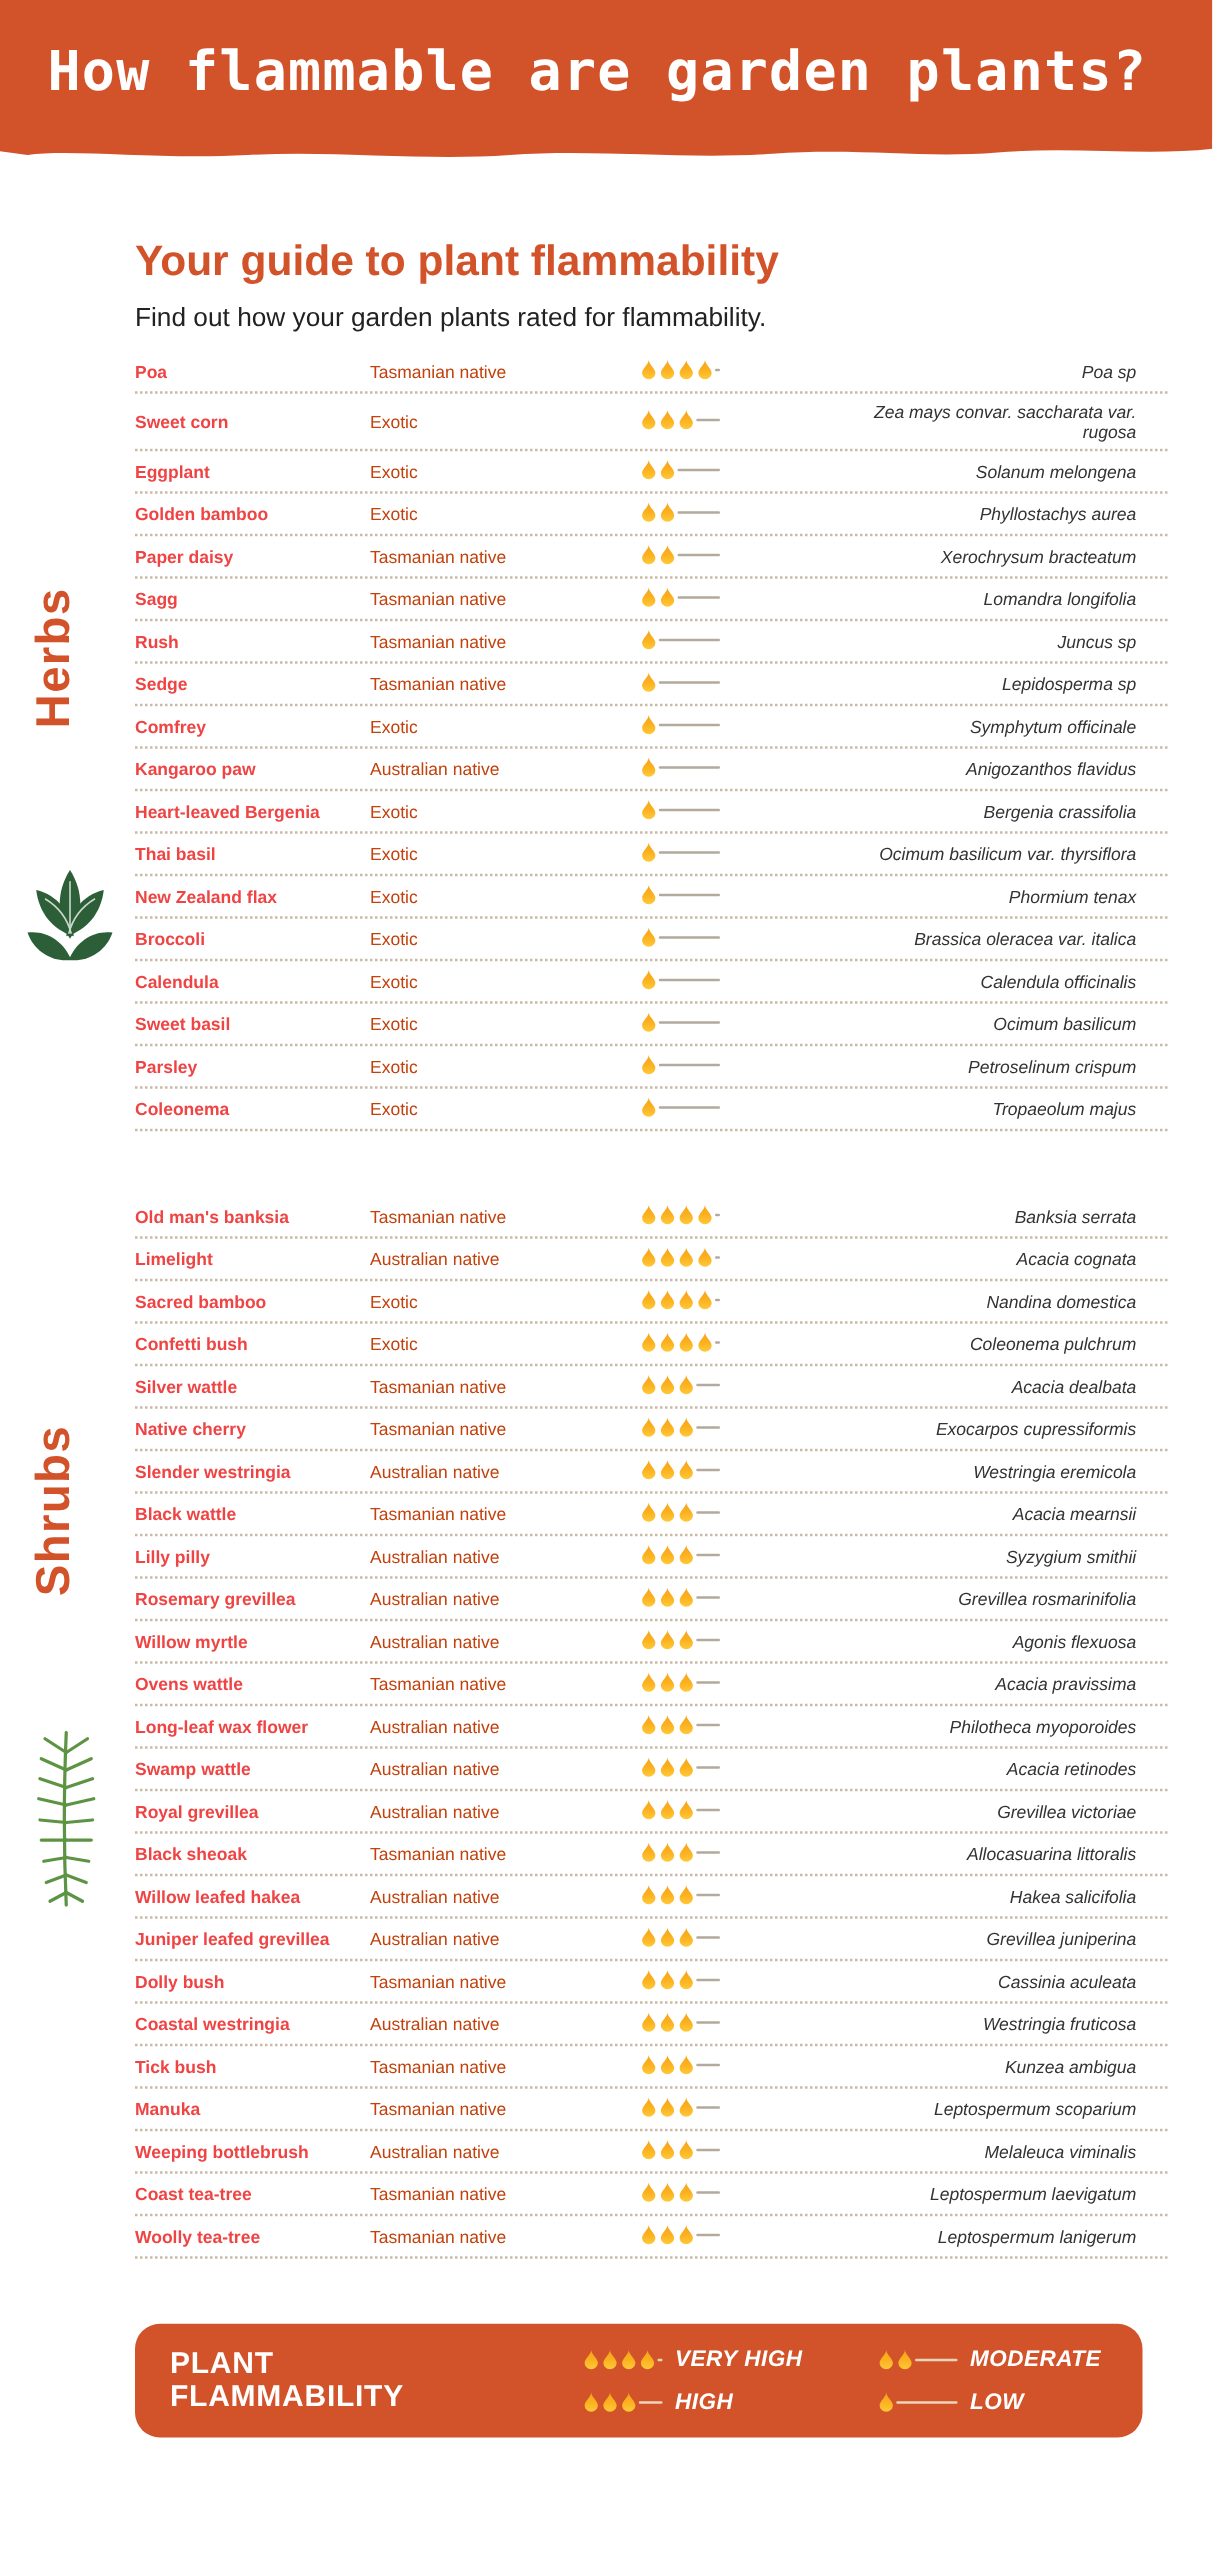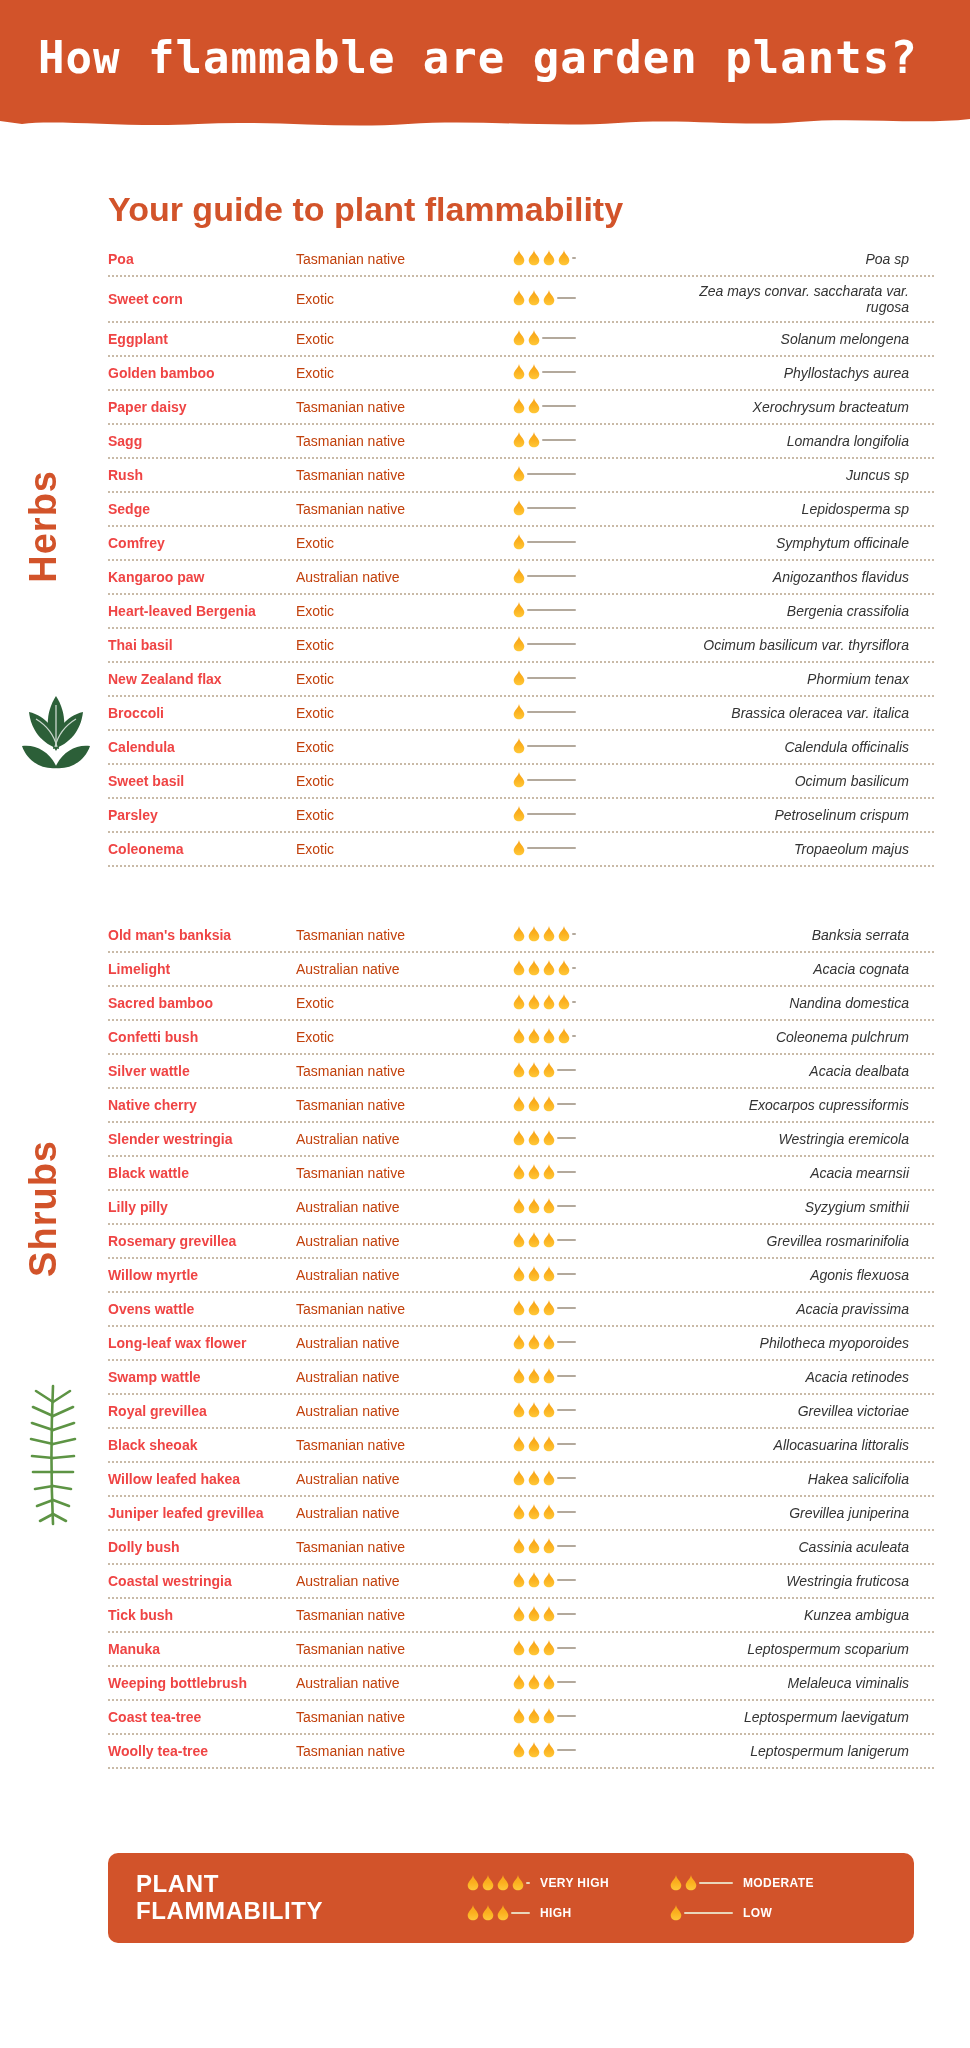--- a/index.html
+++ b/index.html
@@ -85,41 +85,41 @@
     letter-spacing: 1px;
   }
   #herbs-label { top: 470px; }
   #shrubs-label { top: 1140px; }
   .illus { position: absolute; }
   #herb-illus { left: 16px; top: 690px; }
   #shrub-illus { left: 12px; top: 1380px; }
 
   
   .legend {
-    margin-top: 84px;
+    margin-top: 52px;
     width: 806px;
     background: #d2532a;
-    border-radius: 10px;
+    border-radius: 20px;
     display: flex;
     align-items: center;
     padding: 18px 28px;
     color: #ffffff;
   }
   .legend-title {
     width: 200px;
     font-size: 24px;
     font-weight: 700;
     line-height: 1.12;
     letter-spacing: 0.6px;
   }
   .legend-cols { display: flex; gap: 60px; margin-left: 130px; }
   .legend-col { display: flex; flex-direction: column; gap: 13px; }
   .legend-item { display: flex; align-items: center; gap: 10px; }
   .legend-item .track { background: #e9d6ba; }
-  .legend-label { font-size: 12px; font-weight: 700; letter-spacing: 0.4px; }
+  .legend-label { font-size: 18px; font-weight: 700; letter-spacing: 0.4px; font-style: italic; }
 </style>
 </head>
 <body>
 
 <svg width="0" height="0" style="position:absolute" aria-hidden="true">
   <defs>
     <linearGradient id="flameGrad" x1="0" y1="0" x2="0" y2="1">
       <stop offset="0" stop-color="#f6a21c"></stop>
       <stop offset="0.5" stop-color="#fbb01e"></stop>
       <stop offset="1" stop-color="#ffc838"></stop>
@@ -174,20 +174,21 @@
       <path d="M41 120 L25 126"></path>
         <path d="M41 120 L57 126"></path>
       <path d="M41 134 L28 141"></path>
         <path d="M41 134 L54 141"></path>
     </g>
   </svg>
 
   <main class="content">
 
     <h2 class="guide-title">Your guide to plant flammability</h2>
+    <p class="subtitle">Find out how your garden plants rated for flammability.</p>
 
 
     <div class="tbody" id="section-rows-0">
         <div class="trow">
           <div class="c-common">Poa</div>
           <div class="c-prov">Tasmanian native</div>
           <div class="c-flam"><span class="meter">
               <svg class="flame" viewBox="0 0 14 17">
                 <path d="M7 .7 C7 4.4 1.7 7.7 1.7 11.2 C1.7 14.2 4.1 16.3 7 16.3 C9.9 16.3 12.3 14.2 12.3 11.2 C12.3 7.7 7 4.4 7 .7 Z" fill="url(#flameGrad)"></path>
               </svg>

